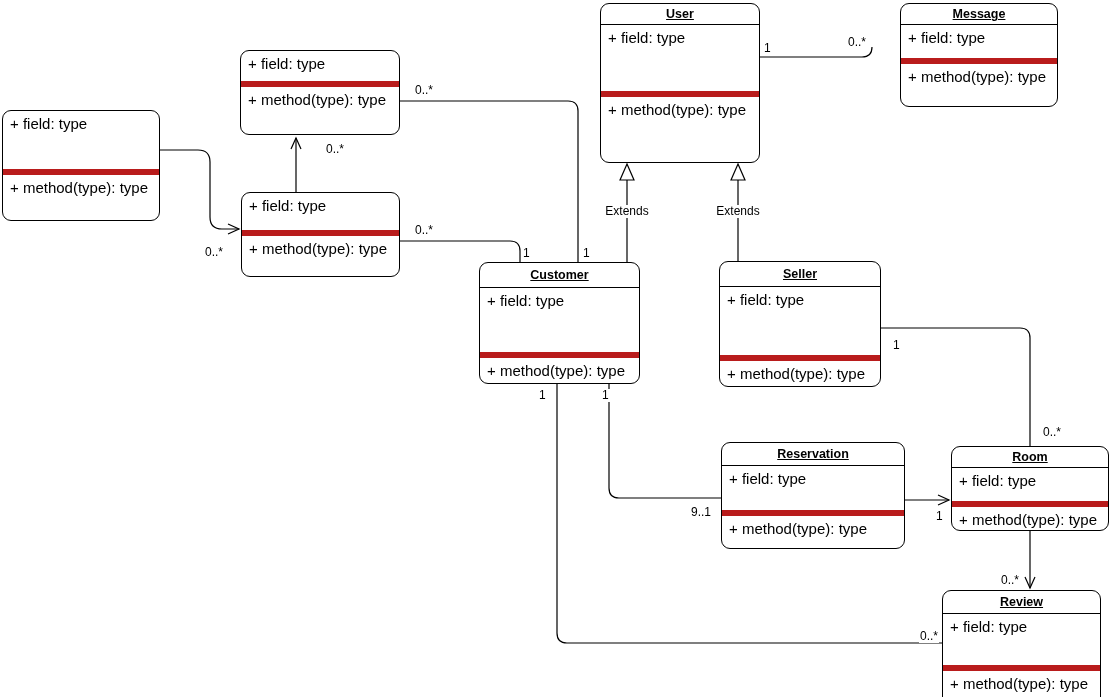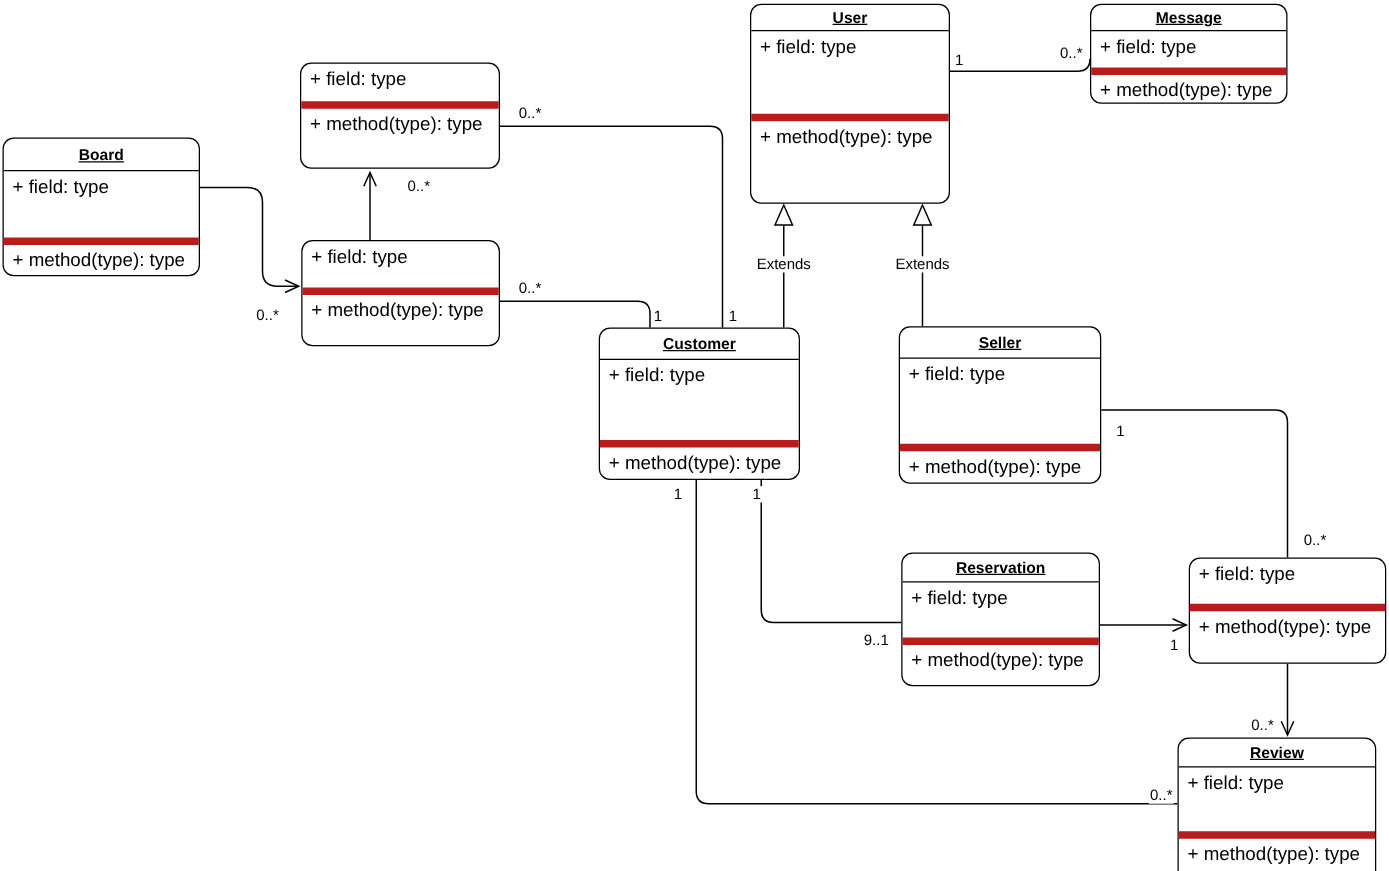--- a/index.html
+++ b/index.html
@@ -51,66 +51,66 @@
     <path d="M 627,262 L 627,180" marker-end="url(#arrow-triangle)"></path>
     <path d="M 738,261 L 738,180" marker-end="url(#arrow-triangle)"></path>
     <path d="M 609,384 L 609,488 Q 609,498 619,498 L 721,498"></path>
     <path d="M 880,500 L 949,500" marker-end="url(#arrow-open)"></path>
     <path d="M 881,328 L 1020,328 Q 1030,328 1030,338 L 1030,446"></path>
     <path d="M 1030,531 L 1030,588" marker-end="url(#arrow-open)"></path>
     <path d="M 557,384 L 557,633 Q 557,643 567,643 L 942,643"></path>
   </svg>
 
   <div class="uml-class" style="left:2px;top:110px;width:158px;height:111px">
-    <div class="uml-title" style="height:26px">Board</div>
     <div class="uml-row" style="height:58px">+ field: type</div>
     <div class="uml-row uml-method">+ method(type): type</div>
   </div>
 
   <div class="uml-class" style="left:240px;top:50px;width:160px;height:85px">
     <div class="uml-row" style="height:30px">+ field: type</div>
     <div class="uml-row uml-method">+ method(type): type</div>
   </div>
 
   <div class="uml-class" style="left:241px;top:192px;width:159px;height:85px">
     <div class="uml-row" style="height:37px">+ field: type</div>
     <div class="uml-row uml-method">+ method(type): type</div>
   </div>
 
   <div class="uml-class" style="left:600px;top:3px;width:160px;height:160px">
     <div class="uml-title" style="height:21px">User</div>
     <div class="uml-row" style="height:66px">+ field: type</div>
     <div class="uml-row uml-method">+ method(type): type</div>
   </div>
 
-  <div class="uml-class" style="left:872px;top:3px;width:158px;height:80px">
+  <div class="uml-class" style="left:900px;top:3px;width:158px;height:104px">
     <div class="uml-title" style="height:21px">Message</div>
     <div class="uml-row" style="height:33px">+ field: type</div>
     <div class="uml-row uml-method">+ method(type): type</div>
   </div>
 
   <div class="uml-class" style="left:479px;top:262px;width:161px;height:122px">
     <div class="uml-title" style="height:25px">Customer</div>
     <div class="uml-row" style="height:68px">+ field: type</div>
     <div class="uml-row uml-method">+ method(type): type</div>
   </div>
 
   <div class="uml-class" style="left:719px;top:261px;width:162px;height:126px">
     <div class="uml-title" style="height:25px">Seller</div>
     <div class="uml-row" style="height:69px">+ field: type</div>
     <div class="uml-row uml-method">+ method(type): type</div>
   </div>
 
-  <div class="uml-class" style="left:721px;top:442px;width:159px;height:107px">
+  <div class="uml-class" style="left:721px;top:442px;width:184px;height:107px">
     <div class="uml-title" style="height:23px">Reservation</div>
     <div class="uml-row" style="height:44px">+ field: type</div>
     <div class="uml-row uml-method">+ method(type): type</div>
   </div>
 
   <div class="uml-class" style="left:951px;top:446px;width:158px;height:85px">
+    <div class="uml-title" style="height:21px">Room</div>
     <div class="uml-row" style="height:36px">+ field: type</div>
     <div class="uml-row uml-method">+ method(type): type</div>
   </div>
 
   <div class="uml-class" style="left:942px;top:590px;width:159px;height:116px">
     <div class="uml-title" style="height:23px">Review</div>
     <div class="uml-row" style="height:51px">+ field: type</div>
     <div class="uml-row uml-method">+ method(type): type</div>
   </div>
 

